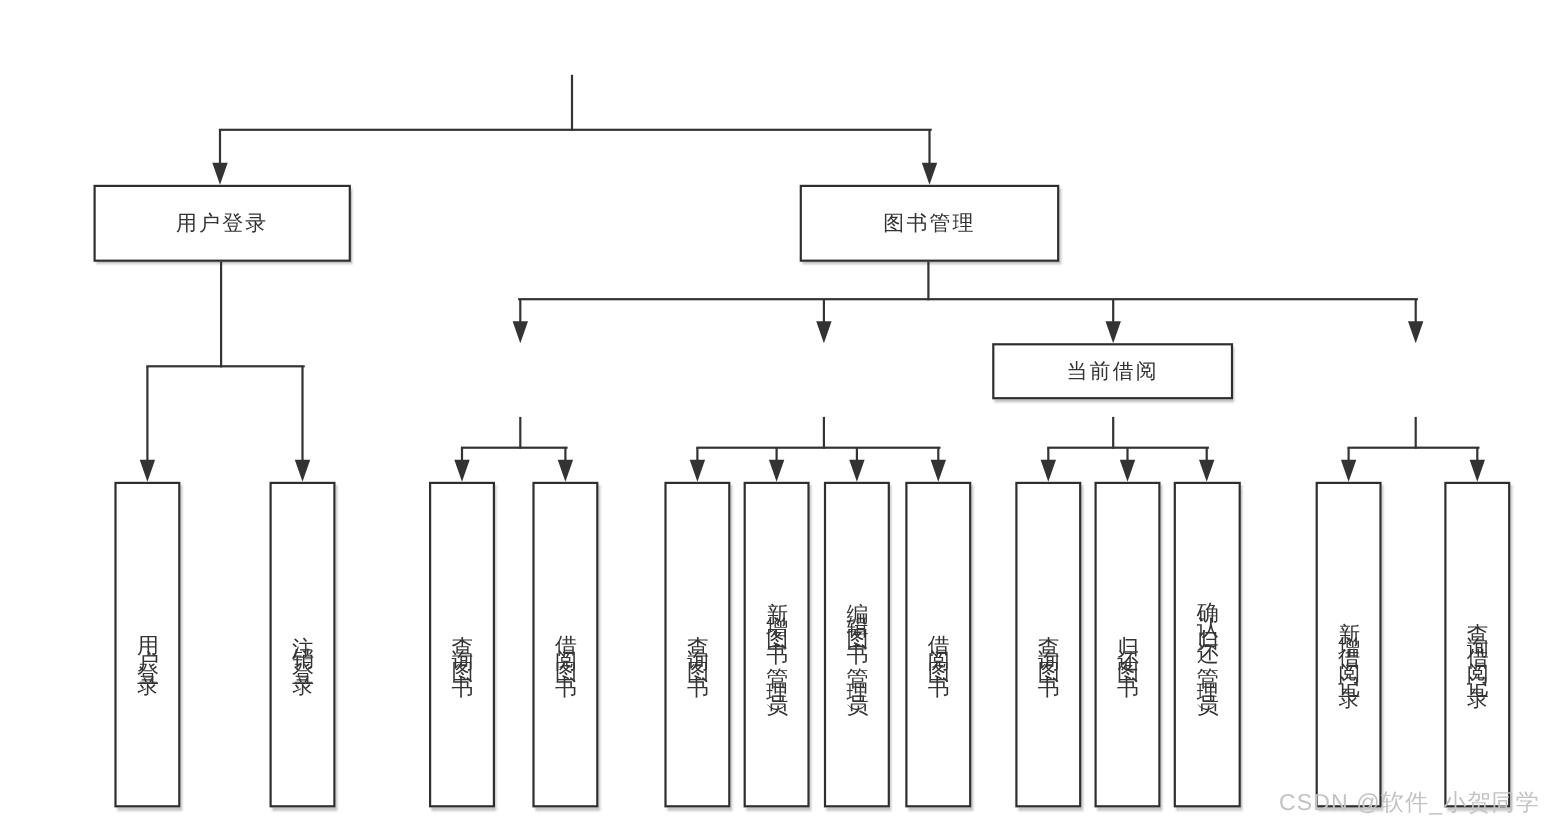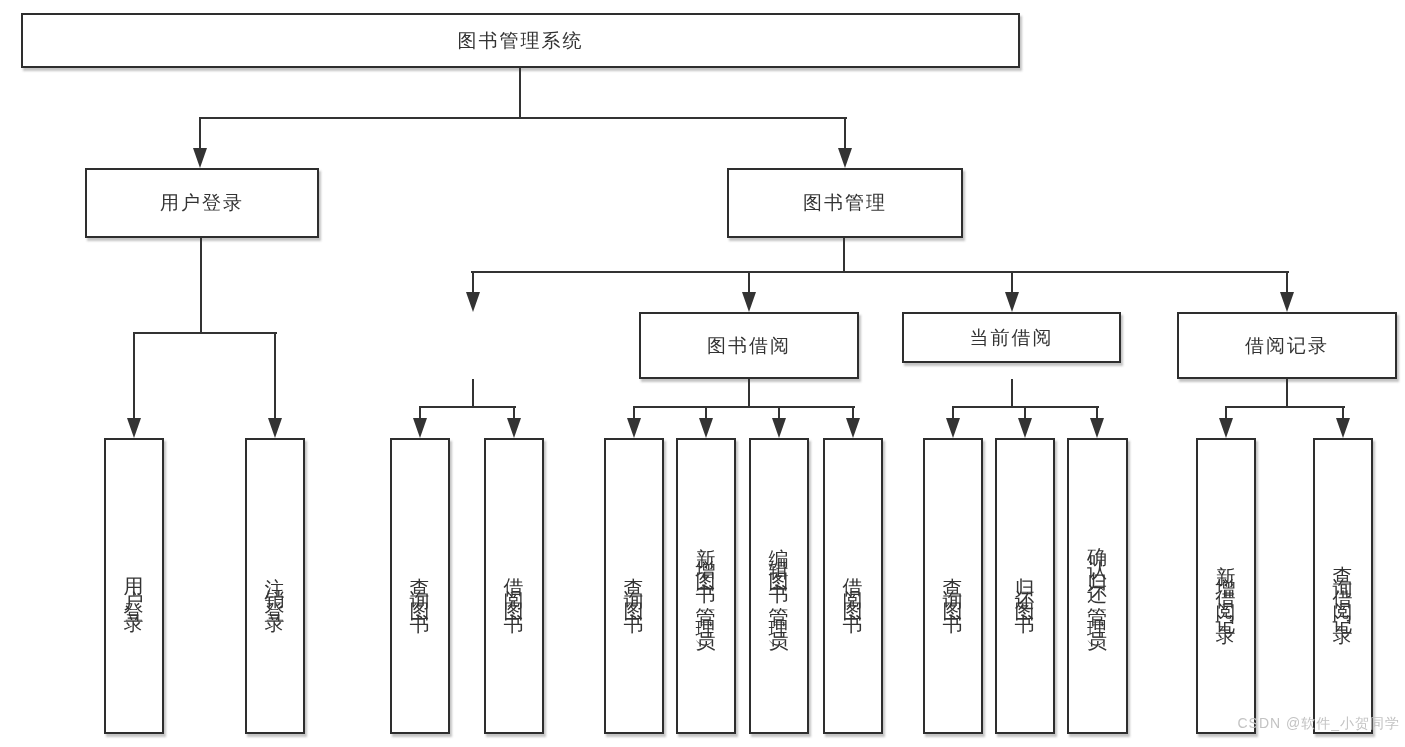--- a/index.html
+++ b/index.html
@@ -26,47 +26,38 @@
     content:""; position:absolute; left:6px; top:0; bottom:14px;
     width:2px; background:#333333;
   }
   .arrow::after {
     content:""; position:absolute; left:0; bottom:0; width:0; height:0;
     border-left:7px solid transparent; border-right:7px solid transparent;
     border-top:20px solid #333333;
   }
   .watermark {
     position:absolute; top:715px; right:5px;
-    font-size:14px; color:#c3c3c3; letter-spacing:1px; white-space:nowrap;
+    font-size:21px; color:#c3c3c3; letter-spacing:1px; white-space:nowrap;
   }
 </style>
 </head>
 <body>
 
 <div class="canvas">
 
-  <div class="node h" style="left:21px;top:13px;width:999px;height:55px">
-    <span>图书管理系统</span>
-  </div>
 
   <div class="node h" style="left:85px;top:168px;width:234px;height:70px">
     <span>用户登录</span>
   </div>
   <div class="node h" style="left:727px;top:168px;width:236px;height:70px">
     <span>图书管理</span>
   </div>
 
-  <div class="node h" style="left:639px;top:312px;width:220px;height:67px">
-    <span>图书借阅</span>
-  </div>
   <div class="node h" style="left:902px;top:312px;width:219px;height:51px">
     <span>当前借阅</span>
-  </div>
-  <div class="node h" style="left:1177px;top:312px;width:220px;height:67px">
-    <span>借阅记录</span>
   </div>
 
   <div class="node v" style="left:104px;top:438px;width:60px;height:296px">
     <span>用户登录</span>
   </div>
   <div class="node v" style="left:245px;top:438px;width:60px;height:296px">
     <span>注销登录</span>
   </div>
   <div class="node v" style="left:390px;top:438px;width:60px;height:296px">
     <span>查询图书</span>

